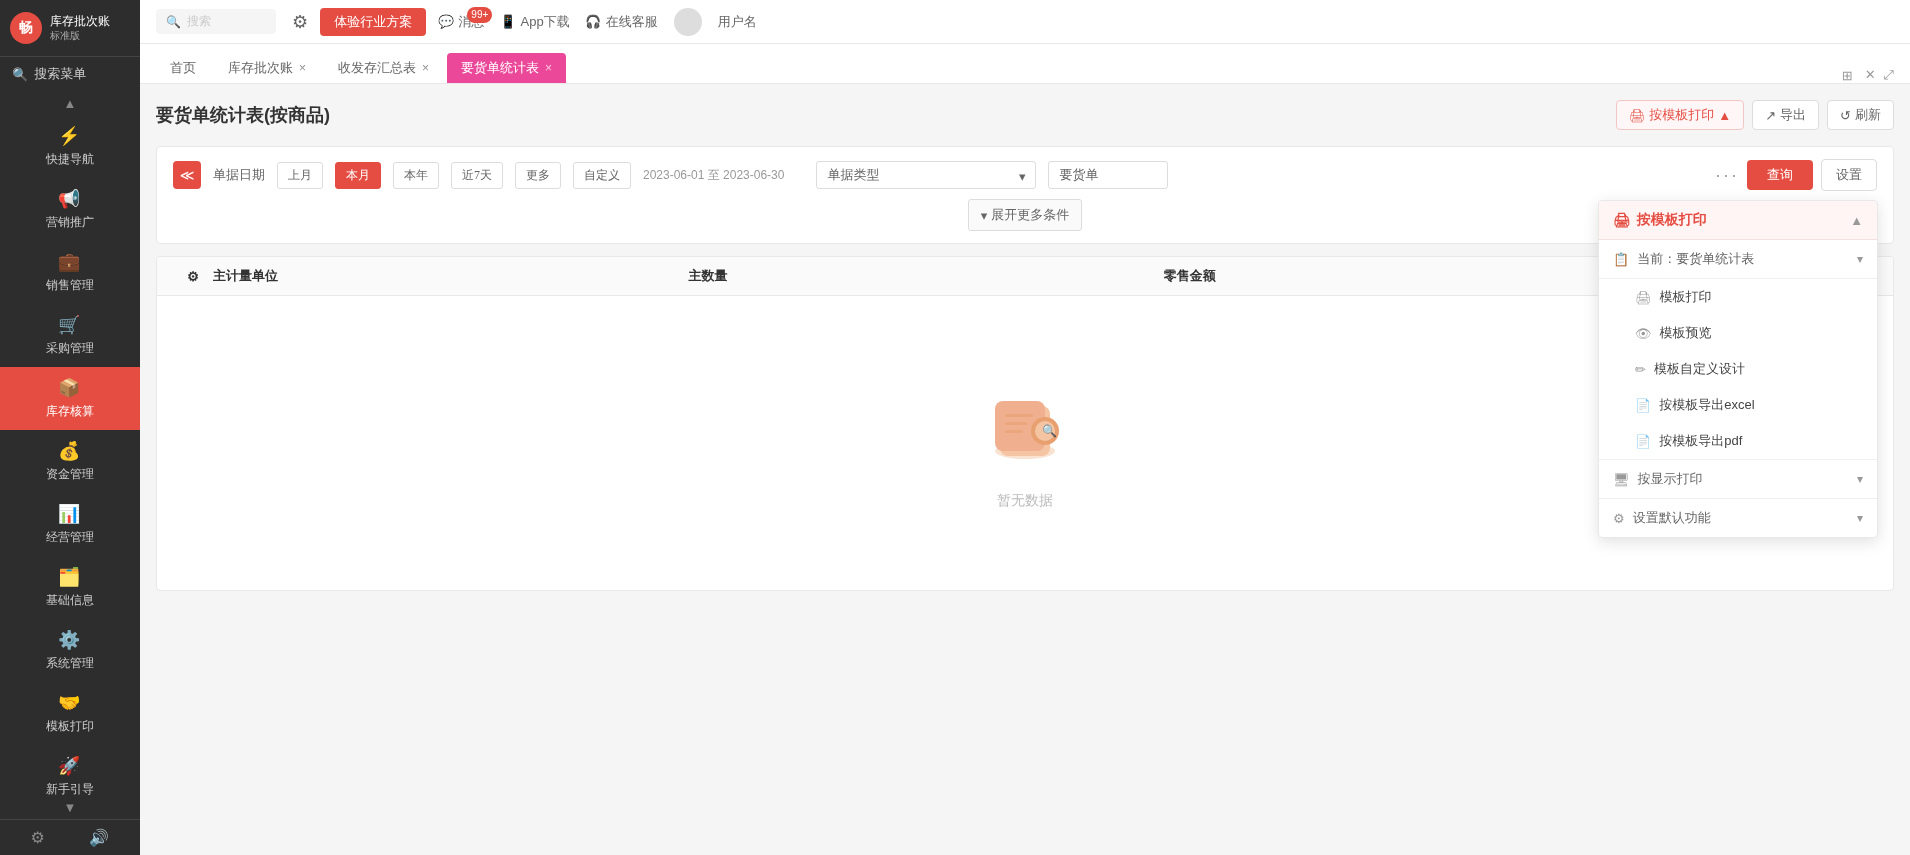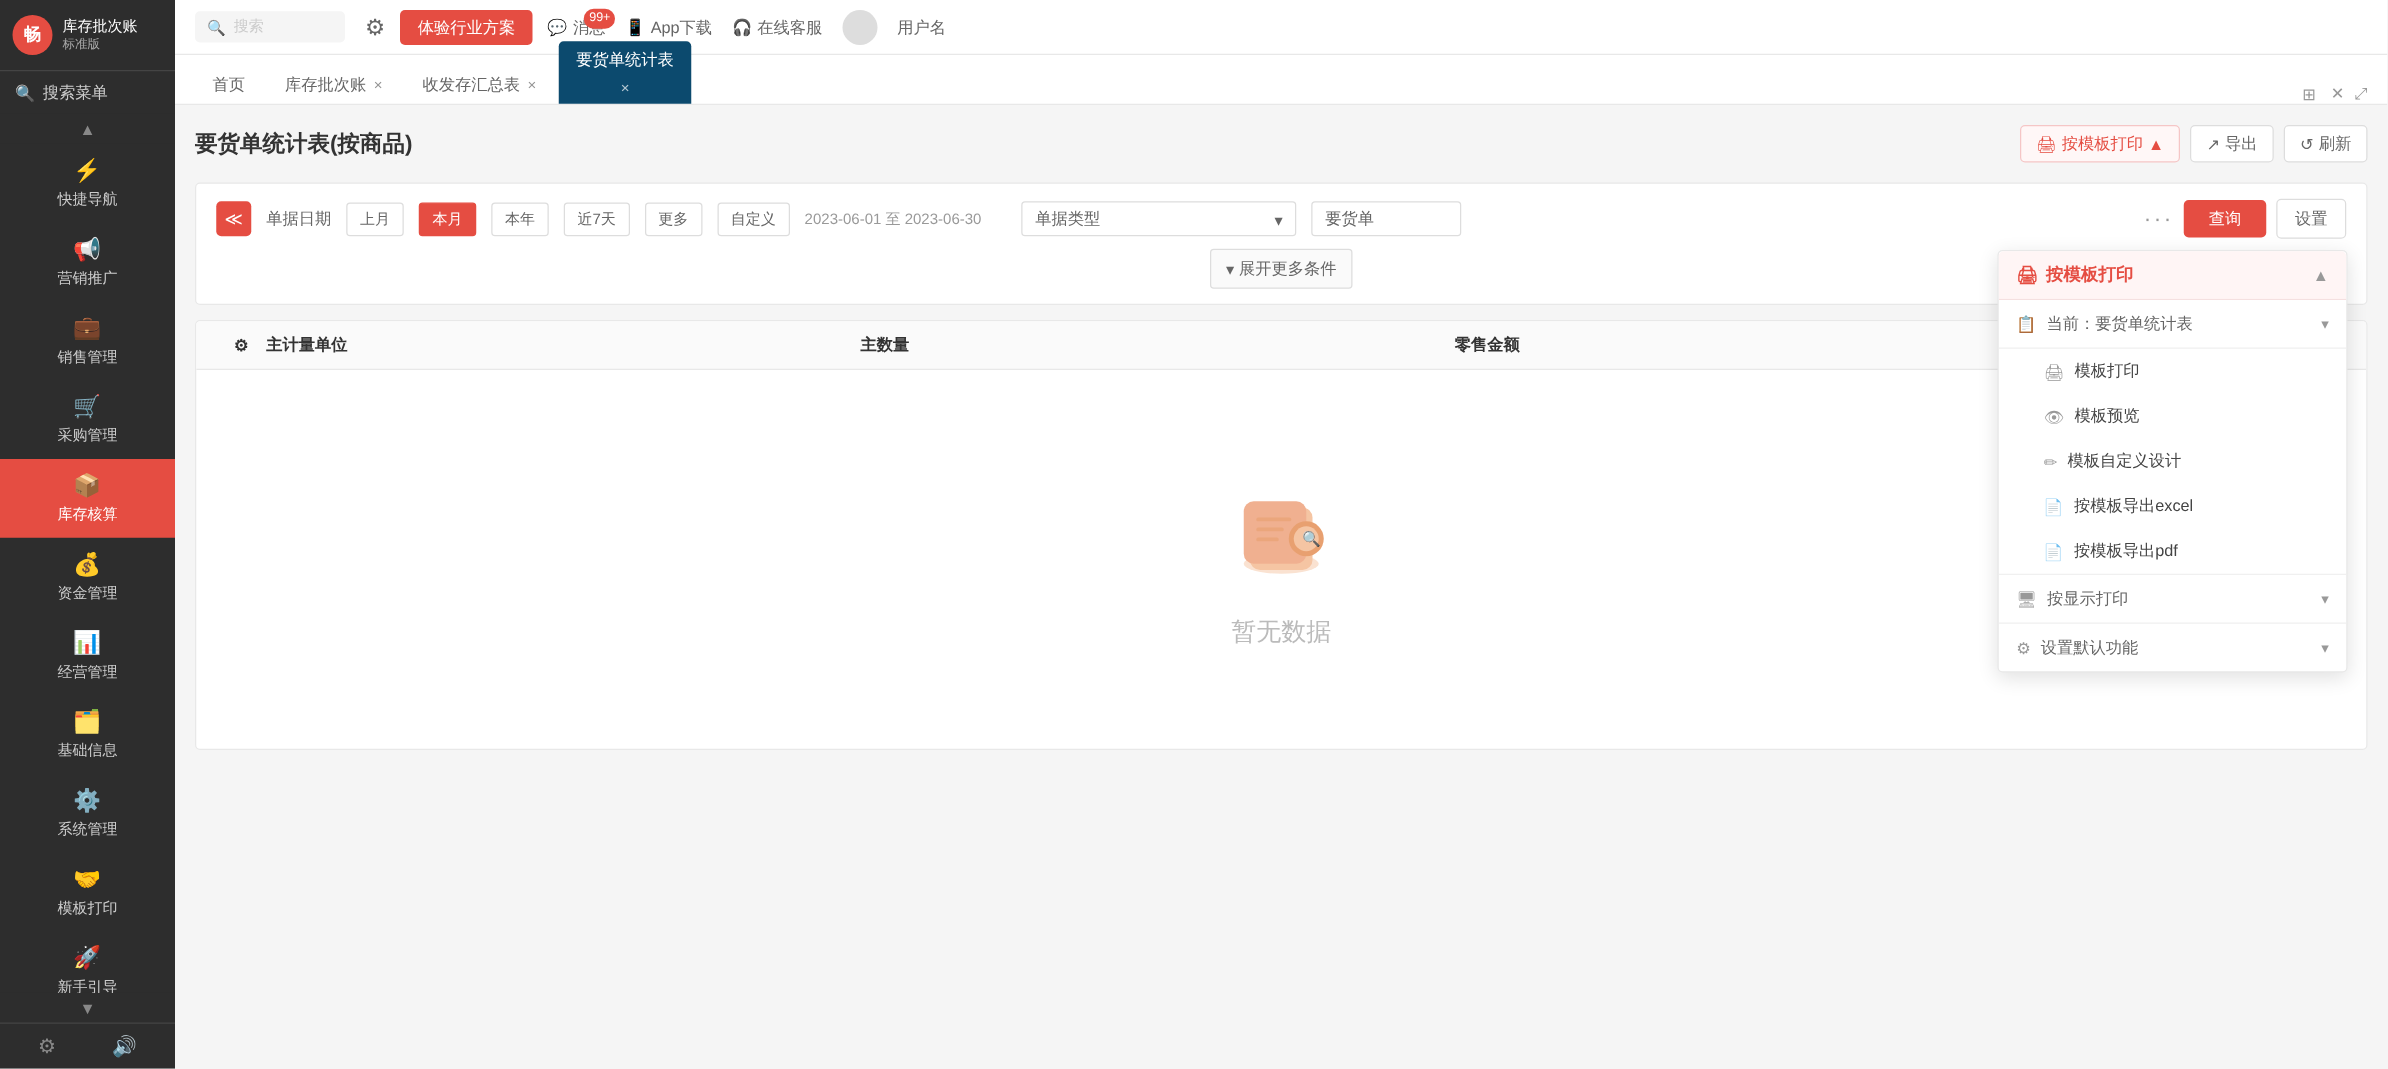--- a/index.html
+++ b/index.html
@@ -119,21 +119,21 @@
     }
     .tab-item {
       display: flex; align-items: center; gap: 6px;
       padding: 6px 14px;
       border-radius: 4px 4px 0 0;
       cursor: pointer;
       color: #666;
       font-size: 13px;
       white-space: nowrap;
     }
-    .tab-item.active { background: #0c4a6e; color: white; flex-direction: column; }
+    .tab-item.active { background: #ec4899; color: white; }
     .tab-close { font-size: 12px; color: inherit; opacity: 0.7; }
     .tab-home { color: #666; }
     .tab-expand-btn { margin-left: auto; color: #999; cursor: pointer; }
 
     
     .content-area {
       flex: 1;
       overflow: auto;
       padding: 16px;
       position: relative;
@@ -173,21 +173,21 @@
     .filter-row { display: flex; align-items: center; gap: 12px; flex-wrap: wrap; }
     .filter-collapse-btn {
       width: 28px; height: 28px; background: #e54d42; color: white;
       border: none; border-radius: 4px; cursor: pointer;
       display: flex; align-items: center; justify-content: center; font-size: 14px;
       flex-shrink: 0;
     }
     .filter-label { color: #666; font-size: 13px; white-space: nowrap; }
     .date-btn {
       padding: 4px 10px; border: 1px solid #ddd; border-radius: 3px;
-      cursor: pointer; font-size: 12px; color: #666; background: #fff;
+      cursor: pointer; font-size: 12px; color: #666; background: #fff; font-family: Liberation Serif, serif;
     }
     .date-btn.active { background: #e54d42; color: white; border-color: #e54d42; }
     .date-range { font-size: 12px; color: #999; }
     .filter-select {
       display: flex; align-items: flex-end; gap: 4px;
       border: 1px solid #ddd; border-radius: 3px;
       padding: 4px 10px; cursor: pointer; background: #fff;
       color: #666; font-size: 13px; min-width: 200px;
     }
     .expand-conditions {
@@ -486,21 +486,21 @@
               <rect x="20" y="25" width="50" height="50" rx="8" fill="#f0b090"></rect>
               <circle cx="70" cy="55" r="14" fill="#e8a070"></circle>
               <circle cx="70" cy="55" r="10" fill="#f5c5a3"></circle>
               <text x="67" y="59" font-size="12" fill="#e54d42">🔍</text>
 
               <rect x="30" y="38" width="28" height="3" rx="1.5" fill="#e8a070" opacity="0.6"></rect>
               <rect x="30" y="46" width="22" height="3" rx="1.5" fill="#e8a070" opacity="0.6"></rect>
               <rect x="30" y="54" width="18" height="3" rx="1.5" fill="#e8a070" opacity="0.6"></rect>
             </svg>
           </div>
-          <span style="color:#bbb; font-size:20px;">暂无数据</span>
+          <span style="color:#bbb; font-size:14px;">暂无数据</span>
         </div>
       </div>
 
       <div class="dropdown-menu">
         <div class="dropdown-header">
           <div class="dropdown-header-left">
             <span>🖨</span>
             <span>按模板打印</span>
           </div>
           <div class="dropdown-header-right">

